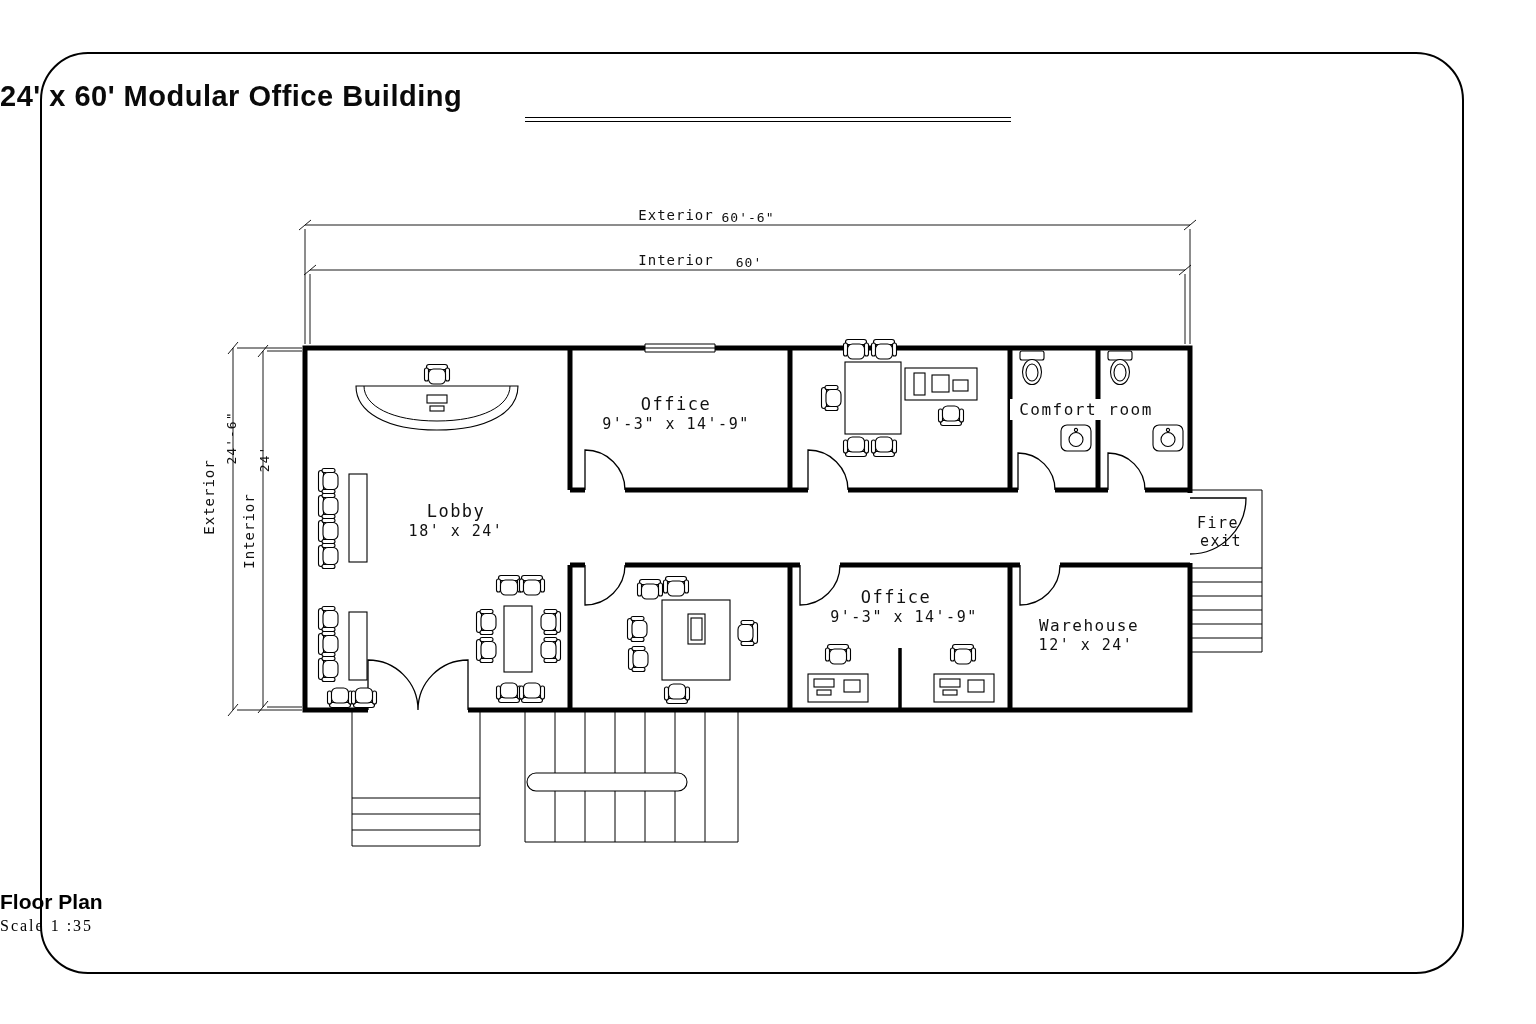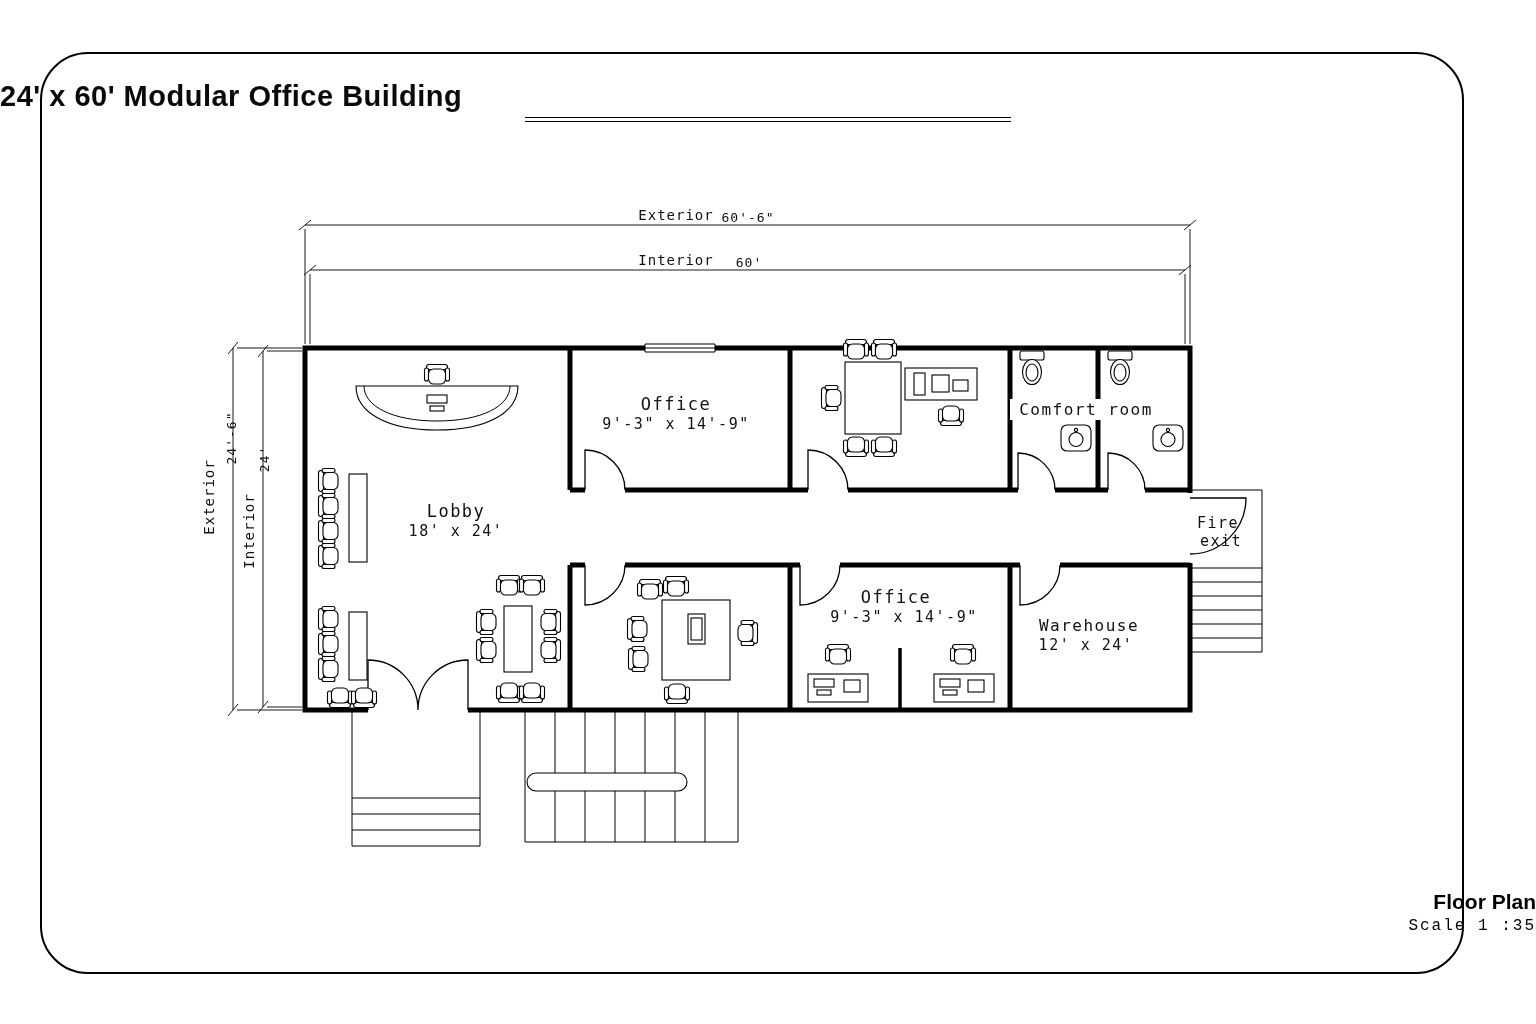--- a/index.html
+++ b/index.html
@@ -6,23 +6,23 @@
   .page { position:relative; width:1536px; height:1024px; background:#fff;
           font-family:"Liberation Sans", sans-serif; overflow:hidden; }
   .frame { position:absolute; left:40px; top:52px; width:1420px; height:918px;
            border:2px solid #000; border-radius:48px; }
   .title-block { position:absolute; top:80px; left:0; right:0; text-align:left; z-index:3; }
   .title { font-size:29px; font-weight:bold; margin:0; color:#0a0a0a;
            font-family:"Liberation Sans", sans-serif; letter-spacing:0.5px; }
   .title-underline { width:486px; margin:4px auto 0; height:3px;
            border-top:1.6px solid #000; border-bottom:1.2px solid #000; }
   #floorplan { position:absolute; left:0; top:0; width:1536px; height:1024px; z-index:2; }
-  .caption-block { position:absolute; top:890px; left:0; right:0; text-align:right; z-index:3;padding-left:15px; }
+  .caption-block { position:absolute; top:890px; left:0; right:0; text-align:left; z-index:3; }
   .caption-title { font-size:21px; font-weight:bold; color:#000; }
-  .caption-scale { font-size:16px; font-family:Liberation Mono, monospace;
+  .caption-scale { font-size:16px; font-family:Liberation Serif, serif;
                    letter-spacing:2px; margin-top:3px; color:#000; }
   
   text { fill:#111; }
   .lbl  { font-family:"DejaVu Sans Mono", monospace; letter-spacing:1.5px; }
   .f17 { font-size:17px; } .f16 { font-size:16px; } .f15 { font-size:15px; }
   .dim  { font-family:"DejaVu Sans Mono", monospace; letter-spacing:1px; font-size:14px; }
   .dims { font-family:"DejaVu Sans Mono", monospace; letter-spacing:1px; font-size:13px; }
   .wall { stroke:#000; stroke-width:5; fill:none; }
   .wallthin { stroke:#000; stroke-width:3.5; fill:none; }
   .door { stroke:#000; stroke-width:1.3; fill:none; }

